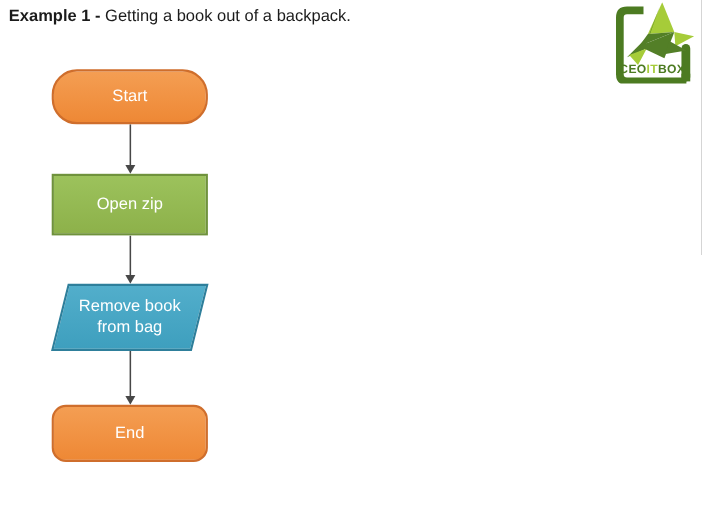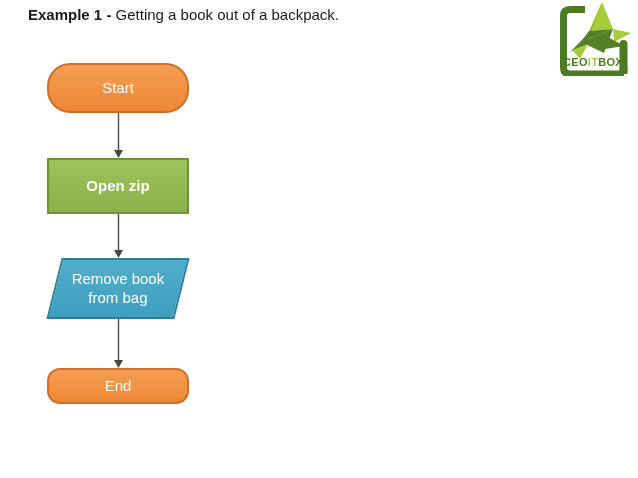--- a/index.html
+++ b/index.html
@@ -5,38 +5,38 @@
   html,body{margin:0;padding:0;background:#888;}
   #slide{
     position:relative;width:638px;height:478px;background:#ffffff;
     font-family:"Liberation Sans",sans-serif;overflow:hidden;
   }
   
   .slide-title{
     position:absolute;left:8px;top:5px;font-size:15px;line-height:20px;color:#1b1b1b;
     white-space:nowrap;
   }
-  .title-prefix{font-weight:bold;font-style:normal;margin-left:20px;}
+  .title-prefix{font-weight:bold;font-style:normal;}
   .title-rest{font-weight:normal;}
   
   .node{
     position:absolute;display:flex;align-items:center;justify-content:center;
     box-sizing:border-box;color:#ffffff;font-size:15px;text-align:center;line-height:1.25;
   }
   .node-start{
     left:47px;top:63px;width:142px;height:50px;border-radius:23px;
     background:linear-gradient(to bottom,#f49e53,#ee8835);border:2px solid #cf6e2c;
   }
   .node-end{
-    left:47px;top:368px;width:142px;height:36px;border-radius:13px;
+    left:47px;top:368px;width:142px;height:52px;border-radius:13px;
     background:linear-gradient(to bottom,#f49e53,#ee8835);border:2px solid #cf6e2c;
   }
   .node-process{
     left:47px;top:158px;width:142px;height:56px;
-    background:linear-gradient(to bottom,#9cc25c,#8db14a);border:2px solid #6f923c;font-weight:bold;
+    background:linear-gradient(to bottom,#9cc25c,#8db14a);border:2px solid #6f923c;
   }
   .node-data{
     left:54px;top:258px;width:128px;height:61px;
     background:linear-gradient(to bottom,#52aecb,#3e9fbe);border:2px solid #2e7f9b;
     transform:skewX(-14deg);
   }
   .node-data .node-label{transform:skewX(14deg);display:block;width:110px;}
   
   .connector{position:absolute;left:111px;width:15px;}
   .connector.c1{top:113px;height:45px;}

